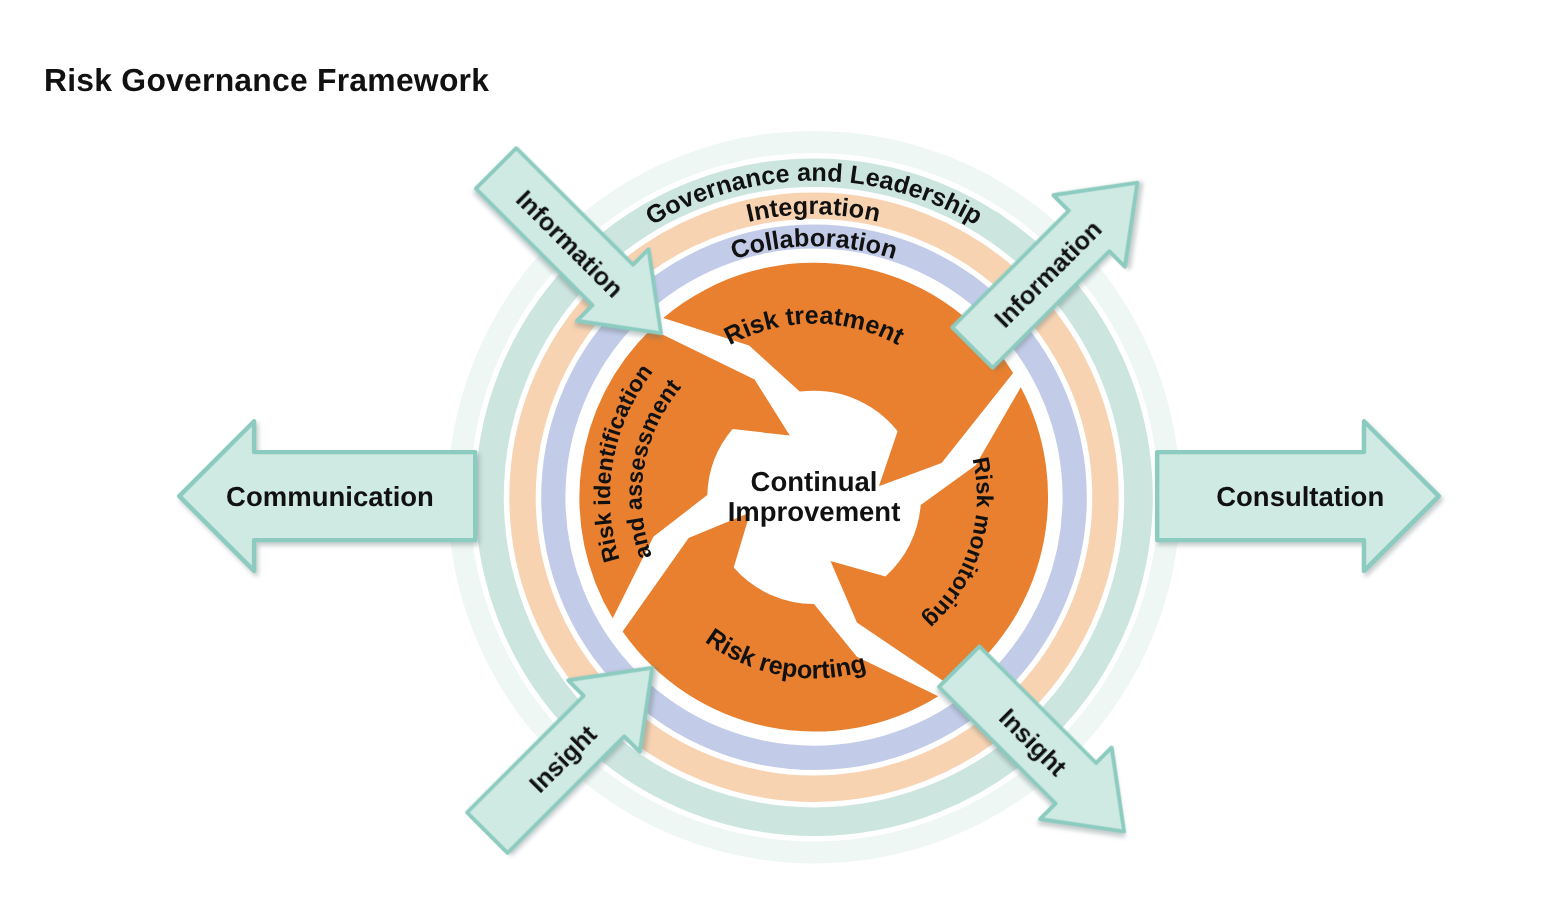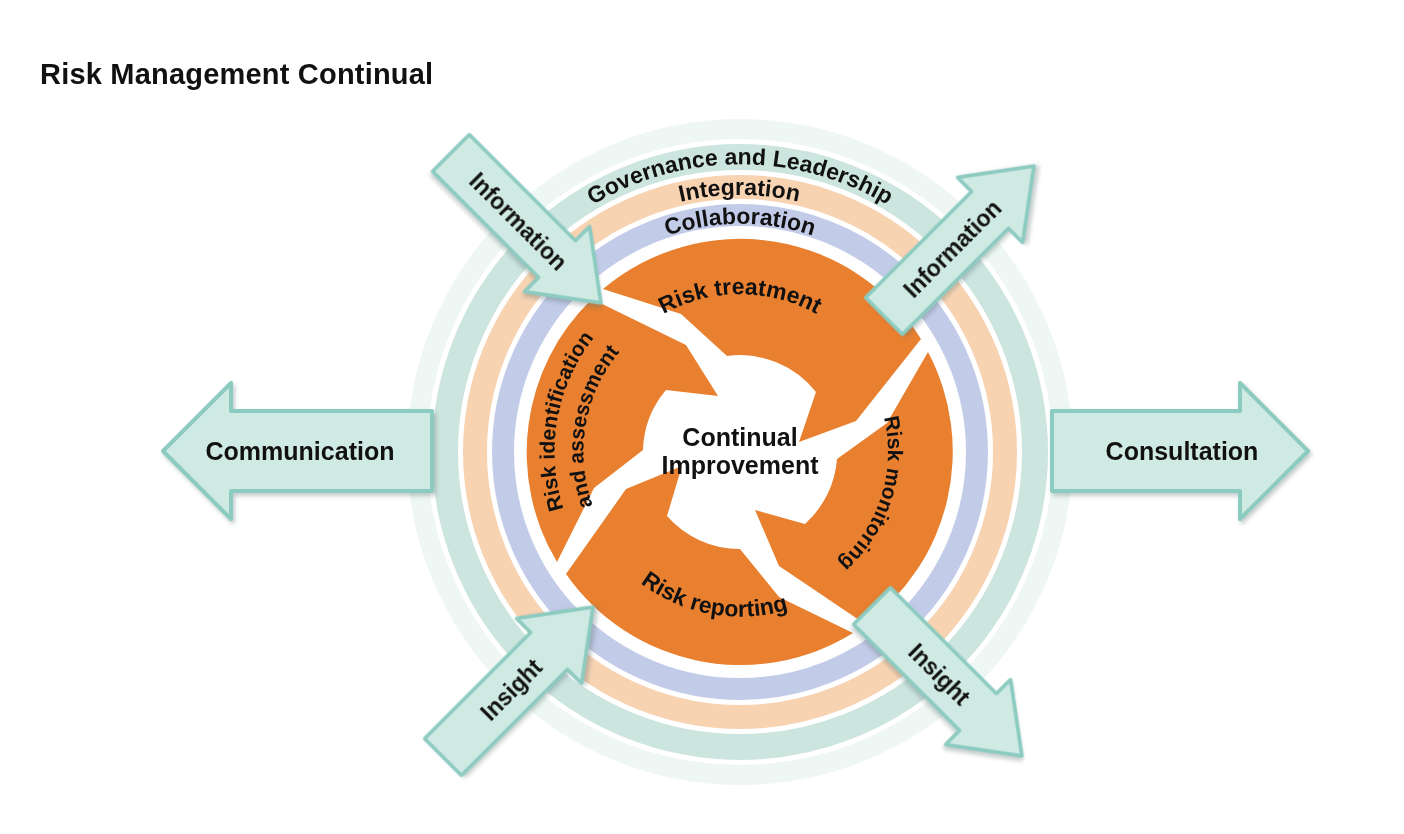--- a/index.html
+++ b/index.html
@@ -18,21 +18,21 @@
   .seg-label-sm{font-size:21px;}
   .center-label{font-size:25px;text-anchor:middle;}
   .arrow-label{font-size:25px;text-anchor:middle;}
   .arrow-label-diag{font-size:23px;text-anchor:middle;}
   .shadow-soft{filter:drop-shadow(2px 3px 2px rgba(90,110,110,.35));}
 </style>
 </head>
 <body>
 
 <div class="stage">
-  <h1 class="page-title">Risk Management Continual</h1>
+  <h1 class="page-title">Risk Governance Framework</h1>
 
   <svg width="1404" height="834" viewBox="0 0 1404 834">
     <defs>
       <path id="p-gov" d="M 470 354 A 287 287 0 0 1 1010 354"></path>
       <path id="p-int" d="M 498 364 A 257 257 0 0 1 981 364"></path>
       <path id="p-col" d="M 525 374 A 229 229 0 0 1 955 374"></path>
       <path id="p-treat" d="M 611 361 A 158 158 0 0 1 869 361"></path>
       <path id="p-monitor" d="M 874 389 A 148 148 0 0 1 814 580"></path>
       <path id="p-report" d="M 614 558 A 165 165 0 0 0 822 595"></path>
       <path id="p-ident1" d="M 588 558 A 185 185 0 0 1 634 300"></path>

